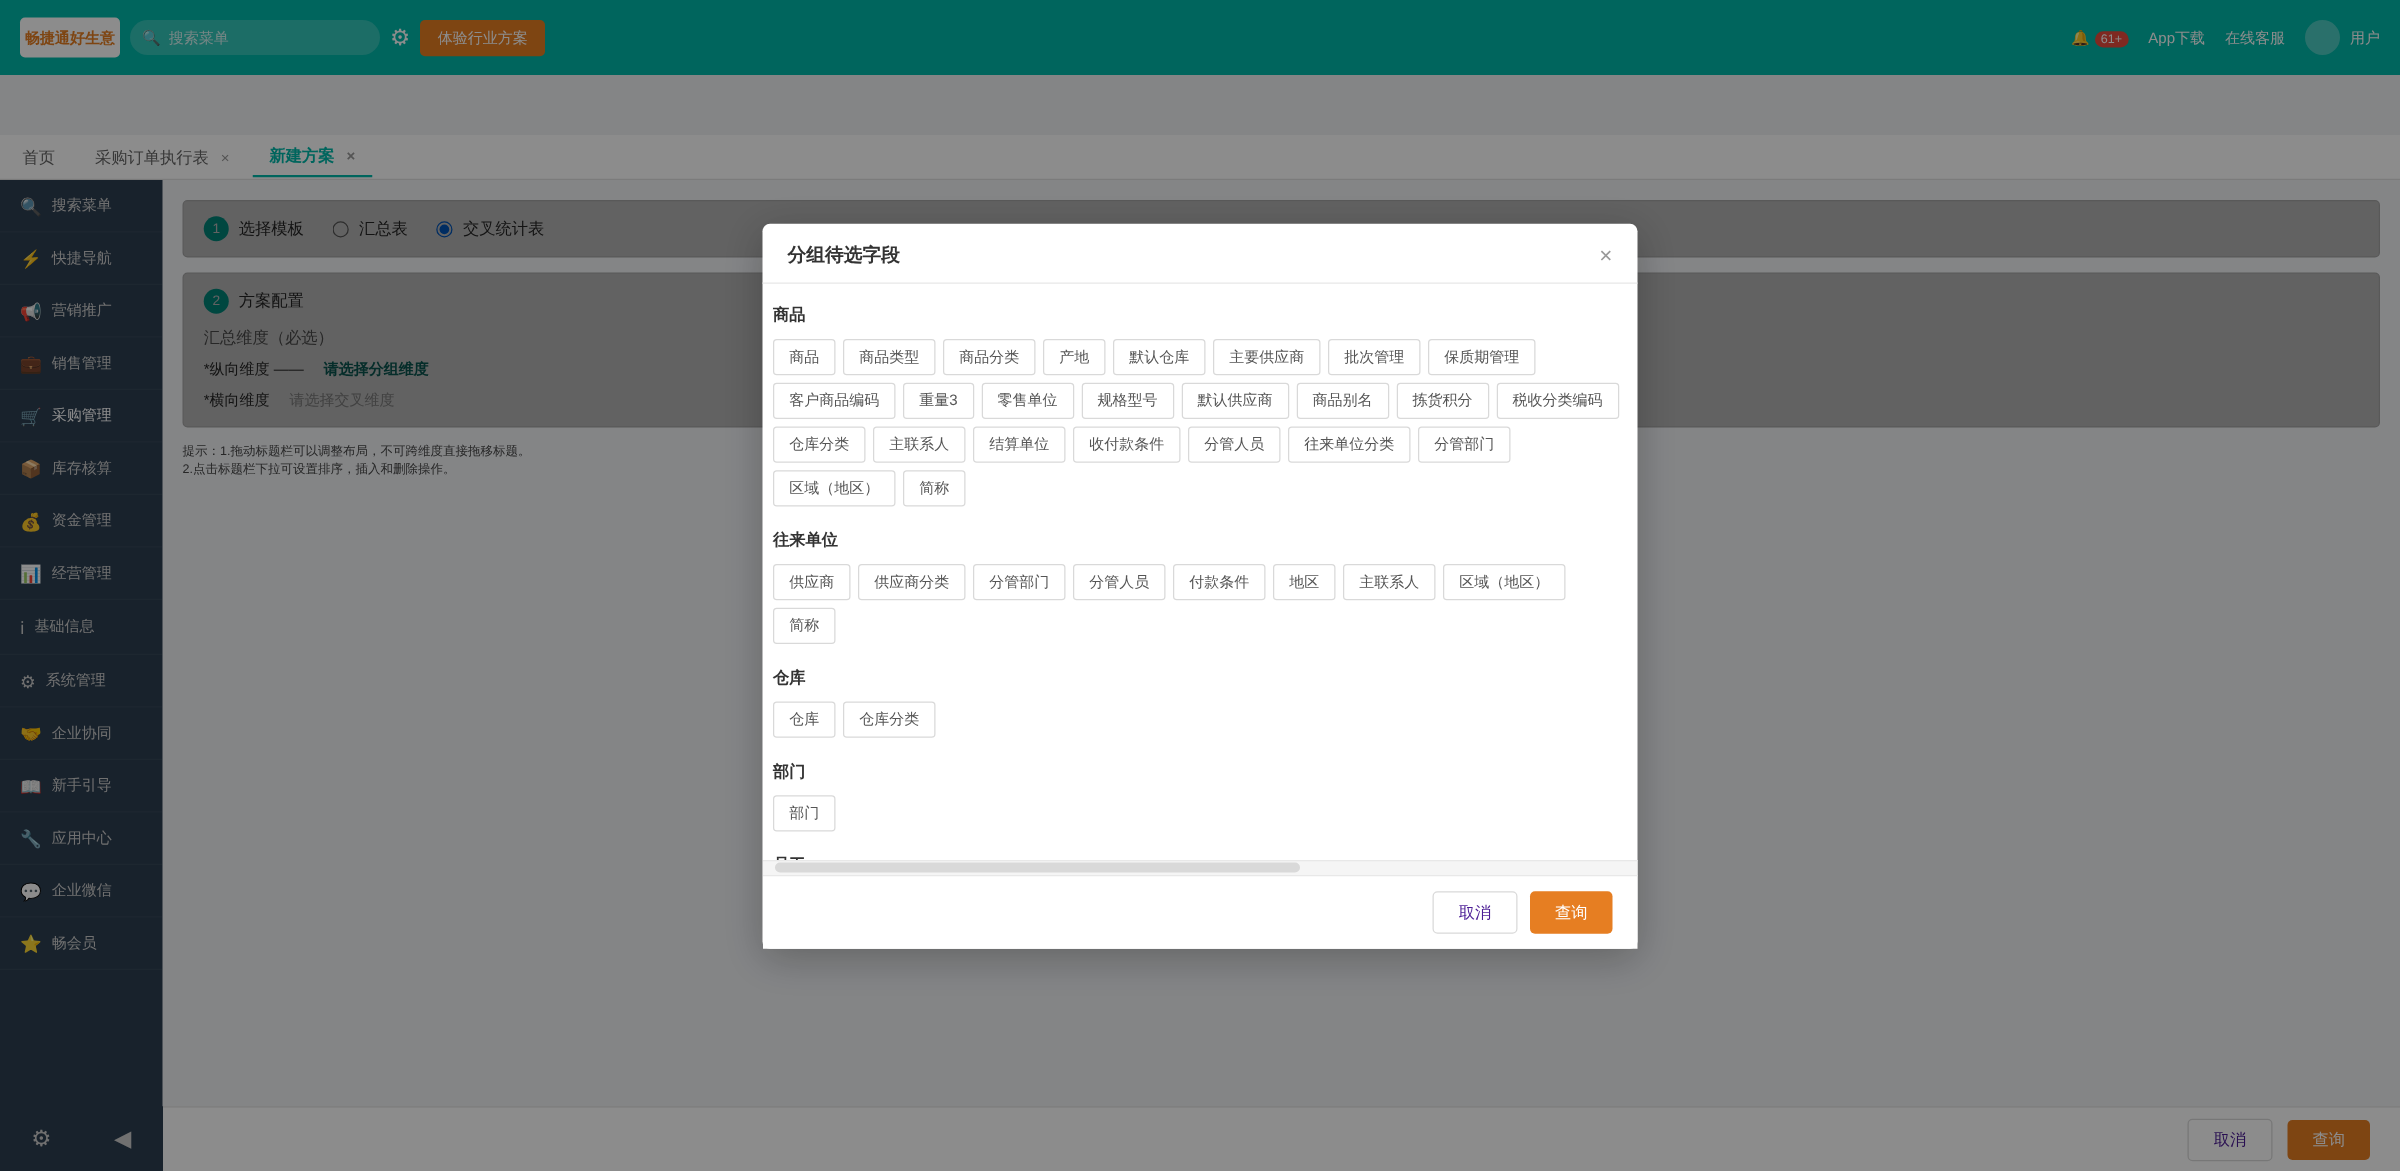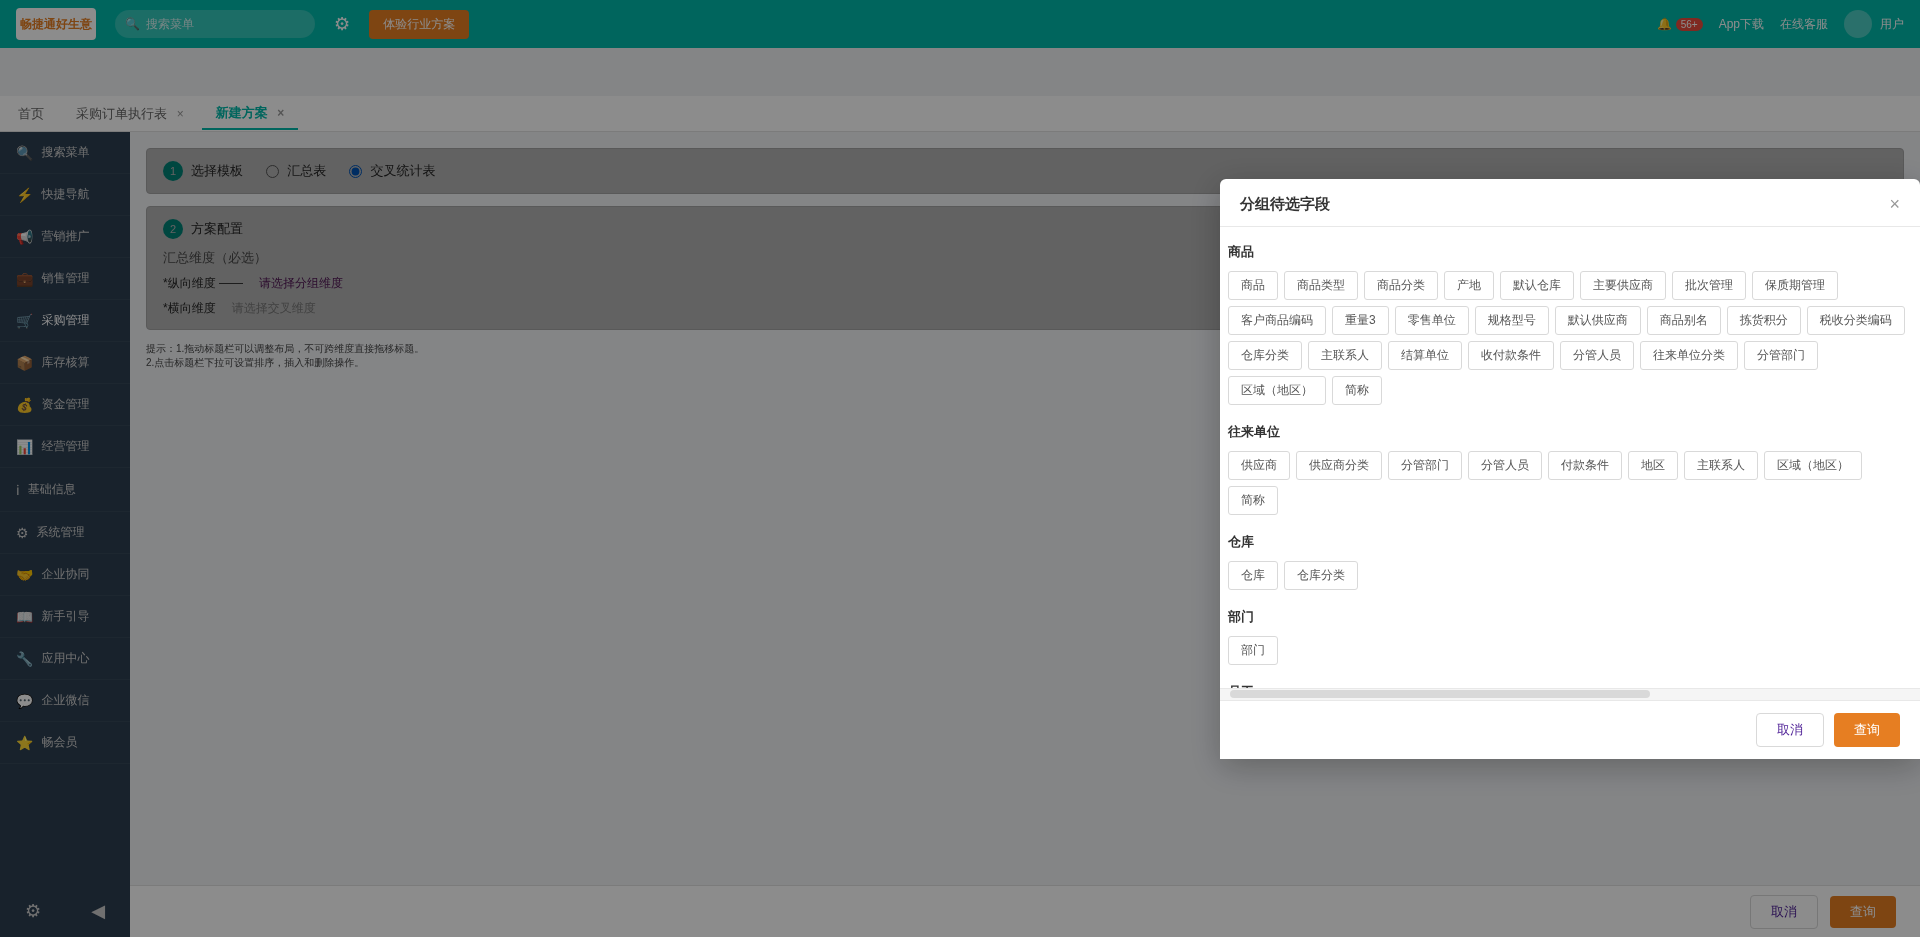--- a/index.html
+++ b/index.html
@@ -1,25 +1,25 @@
 <!DOCTYPE html>
 <html><head>
   <meta charset="utf-8">
   <style>
     * { box-sizing: border-box; margin: 0; padding: 0; }
     body { font-family: 'Microsoft YaHei', Arial, sans-serif; font-size: 13px; background: #f0f2f5; color: #333; overflow: hidden; }
 
     
     .top-nav {
-      height: 48px;
+      height: 60px;
       background: #00b8a9;
       display: flex;
       align-items: center;
       padding: 0 16px;
-      gap: 19px;
+      gap: 8px;
       position: relative;
       z-index: 10;
     }
     .top-nav-logo {
       width: 80px;
       height: 32px;
       background: #fff;
       border-radius: 4px;
       display: flex;
       align-items: center;
@@ -131,21 +131,21 @@
     }
 
     
     .modal-overlay {
       position: fixed;
       top: 0; left: 0; right: 0; bottom: 0;
       background: rgba(0,0,0,0.45);
       z-index: 100;
       display: flex;
       align-items: center;
-      justify-content: flex-end;
+      justify-content: center;
     }
 
     .modal {
       background: #fff;
       border-radius: 6px;
       width: 700px;
       max-height: 580px;
       display: flex;
       flex-direction: column;
       box-shadow: 0 8px 32px rgba(0,0,0,0.25);
@@ -318,21 +318,21 @@
   <div class="top-nav-logo">
     <span>畅捷通好生意</span>
   </div>
   <div class="top-nav-search">
     <span>🔍</span>
     <span>搜索菜单</span>
   </div>
   <span style="color:#fff;font-size:18px;">⚙</span>
   <button class="top-nav-btn">体验行业方案</button>
   <div class="top-nav-right">
-    <span>🔔 <span class="badge">56+</span></span>
+    <span>🔔 <span class="badge">61+</span></span>
     <span>App下载</span>
     <span>在线客服</span>
     <span style="width:28px;height:28px;background:rgba(255,255,255,0.3);border-radius:50%;display:inline-block;vertical-align:middle;"></span>
     <span style="margin-left:-8px;">用户</span>
   </div>
 </div>
 
 <div class="tab-bar">
   <div class="tab-item">首页</div>
   <div class="tab-item">采购订单执行表 <span class="close">×</span></div>
@@ -418,21 +418,21 @@
     <div class="step-section">
       <span class="step-label">
         <span class="step-num">2</span>
         <span>方案配置</span>
       </span>
       <div style="margin-top:10px;font-size:13px;color:#666;">
         <span>汇总维度（必选）</span>
       </div>
       <div style="margin-top:8px;display:flex;align-items:center;gap:16px;font-size:12px;">
         <span>*纵向维度 ——</span>
-        <span style="color:#701a75;">请选择分组维度</span>
+        <span style="color:#0f766e;font-weight:bold;">请选择分组维度</span>
       </div>
       <div style="margin-top:8px;display:flex;align-items:center;gap:16px;font-size:12px;">
         <span>*横向维度</span>
         <span style="color:#aaa;">请选择交叉维度</span>
       </div>
     </div>
     <div style="font-size:10px;color:#666;">
       <div>提示：1.拖动标题栏可以调整布局，不可跨维度直接拖移标题。</div>
       <div>2.点击标题栏下拉可设置排序，插入和删除操作。</div>
     </div>

